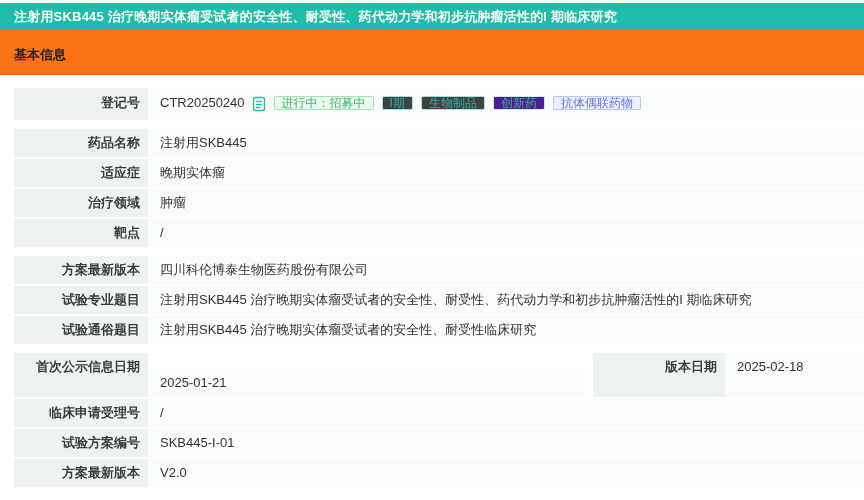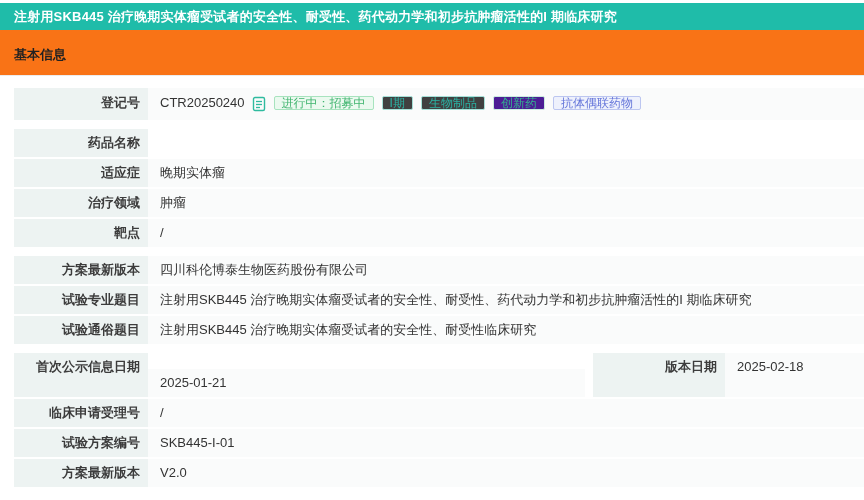--- a/index.html
+++ b/index.html
@@ -91,20 +91,21 @@
           <span class="badge badge-teal">生物制品</span>
           <span class="badge badge-mint">创新药</span>
           <span class="badge badge-blue">抗体偶联药物</span>
         </div>
       </div>
     </div>
 
     <div class="group">
       <div class="row">
         <div class="cell-label">药品名称</div>
+        <div class="cell-value">注射用SKB445</div>
       </div>
       <div class="row">
         <div class="cell-label">适应症</div>
         <div class="cell-value">晚期实体瘤</div>
       </div>
       <div class="row">
         <div class="cell-label">治疗领域</div>
         <div class="cell-value">肿瘤</div>
       </div>
       <div class="row">

